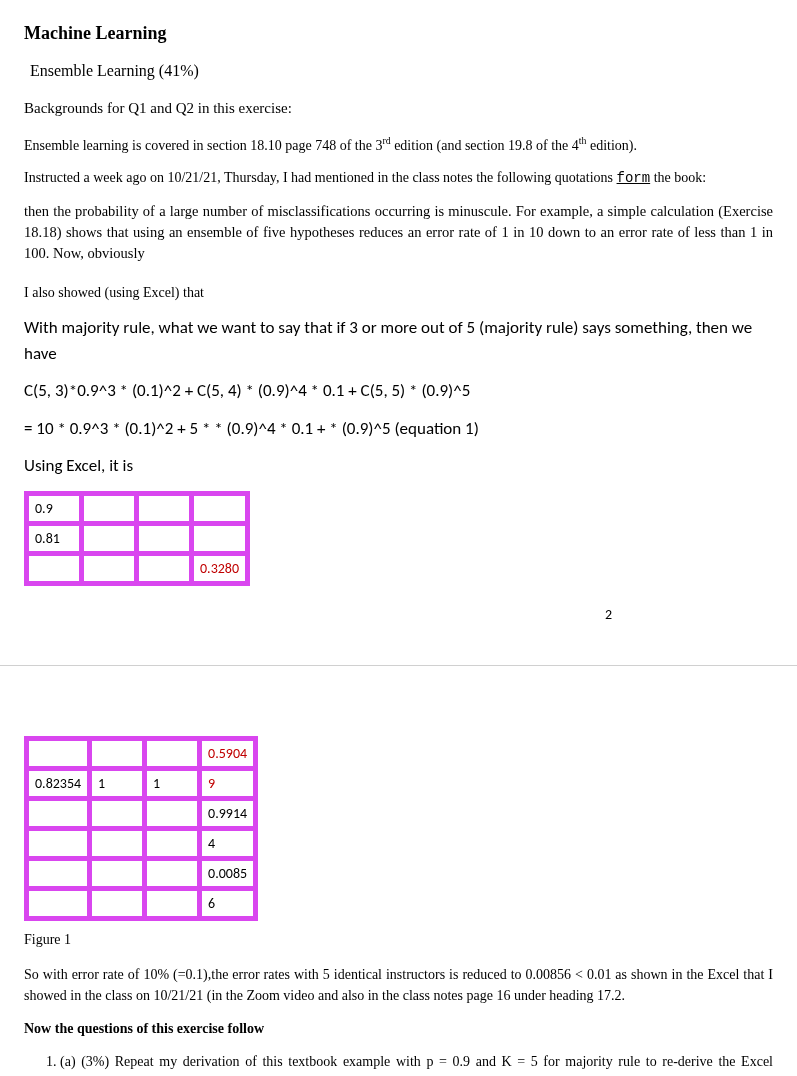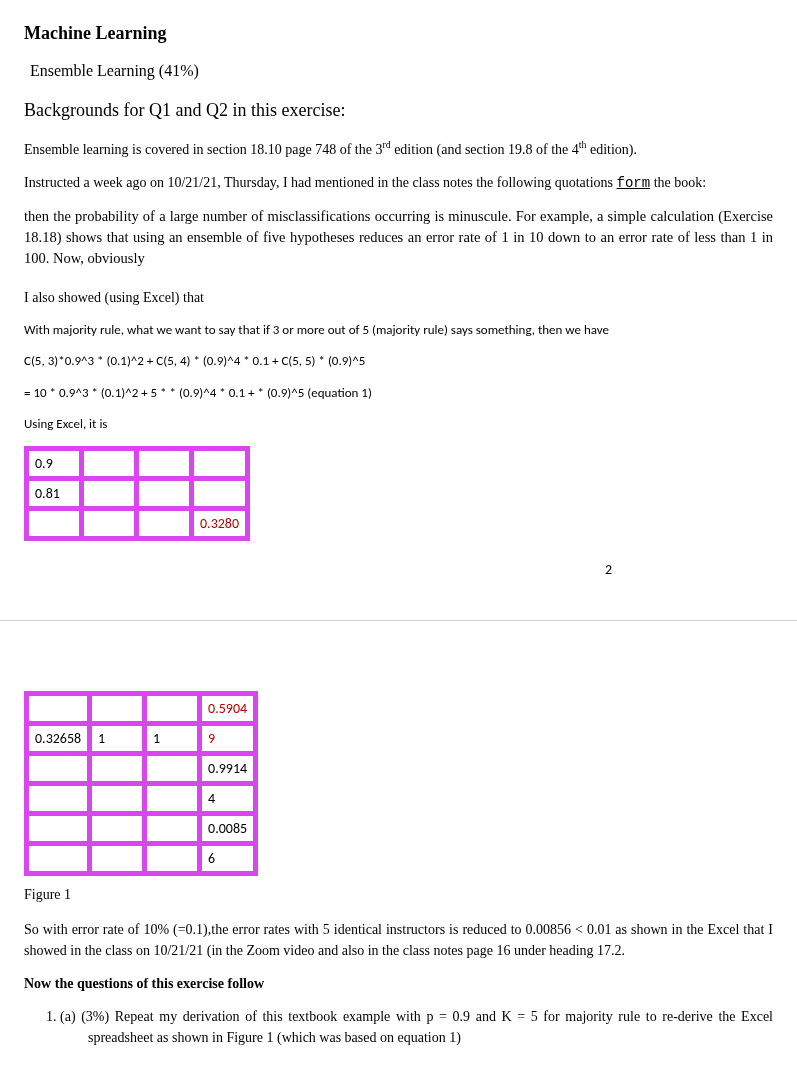--- a/index.html
+++ b/index.html
@@ -15,36 +15,36 @@
     h1 {
       font-size: 18px;
       font-weight: bold;
       margin: 0 0 12px 0;
     }
     .subtitle {
       font-size: 16px;
       margin: 0 0 14px 6px;
     }
     .section-head {
-      font-size: 18px;
+      font-size: 15px;
       margin: 0 0 14px 0;
     }
     p { margin: 0 0 12px 0; }
     sup { font-size: 0.7em; vertical-align: super; }
     .underline { text-decoration: underline; font-family: Liberation Mono, monospace; }
     .quote-block {
       font-family: "Times New Roman", serif;
       font-size: 14.5px;
       margin: 2px 0 18px 0;
       text-align: justify;
       line-height: 1.45;
     }
     .calibri {
       font-family: Calibri, Arial, sans-serif;
-      font-size: 13px;
+      font-size: 17px;
     }
     table.excel {
       border-collapse: collapse;
       margin: 4px 0 8px 0;
       font-family: Calibri, Arial, sans-serif;
       font-size: 14px;
     }
     table.excel td {
       border: 5px solid #d946ef;
       padding: 2px 6px;
@@ -145,21 +145,21 @@
 
 <table class="excel">
   <tbody>
       <tr>
     <td></td>
     <td></td>
     <td></td>
     <td class="red">0.5904</td>
   </tr>
   <tr>
-    <td>0.32658</td>
+    <td>0.82354</td>
     <td>1</td>
     <td>1</td>
     <td class="red">9</td>
   </tr>
   <tr>
     <td></td>
     <td></td>
     <td></td>
     <td>0.9914</td>
   </tr>

